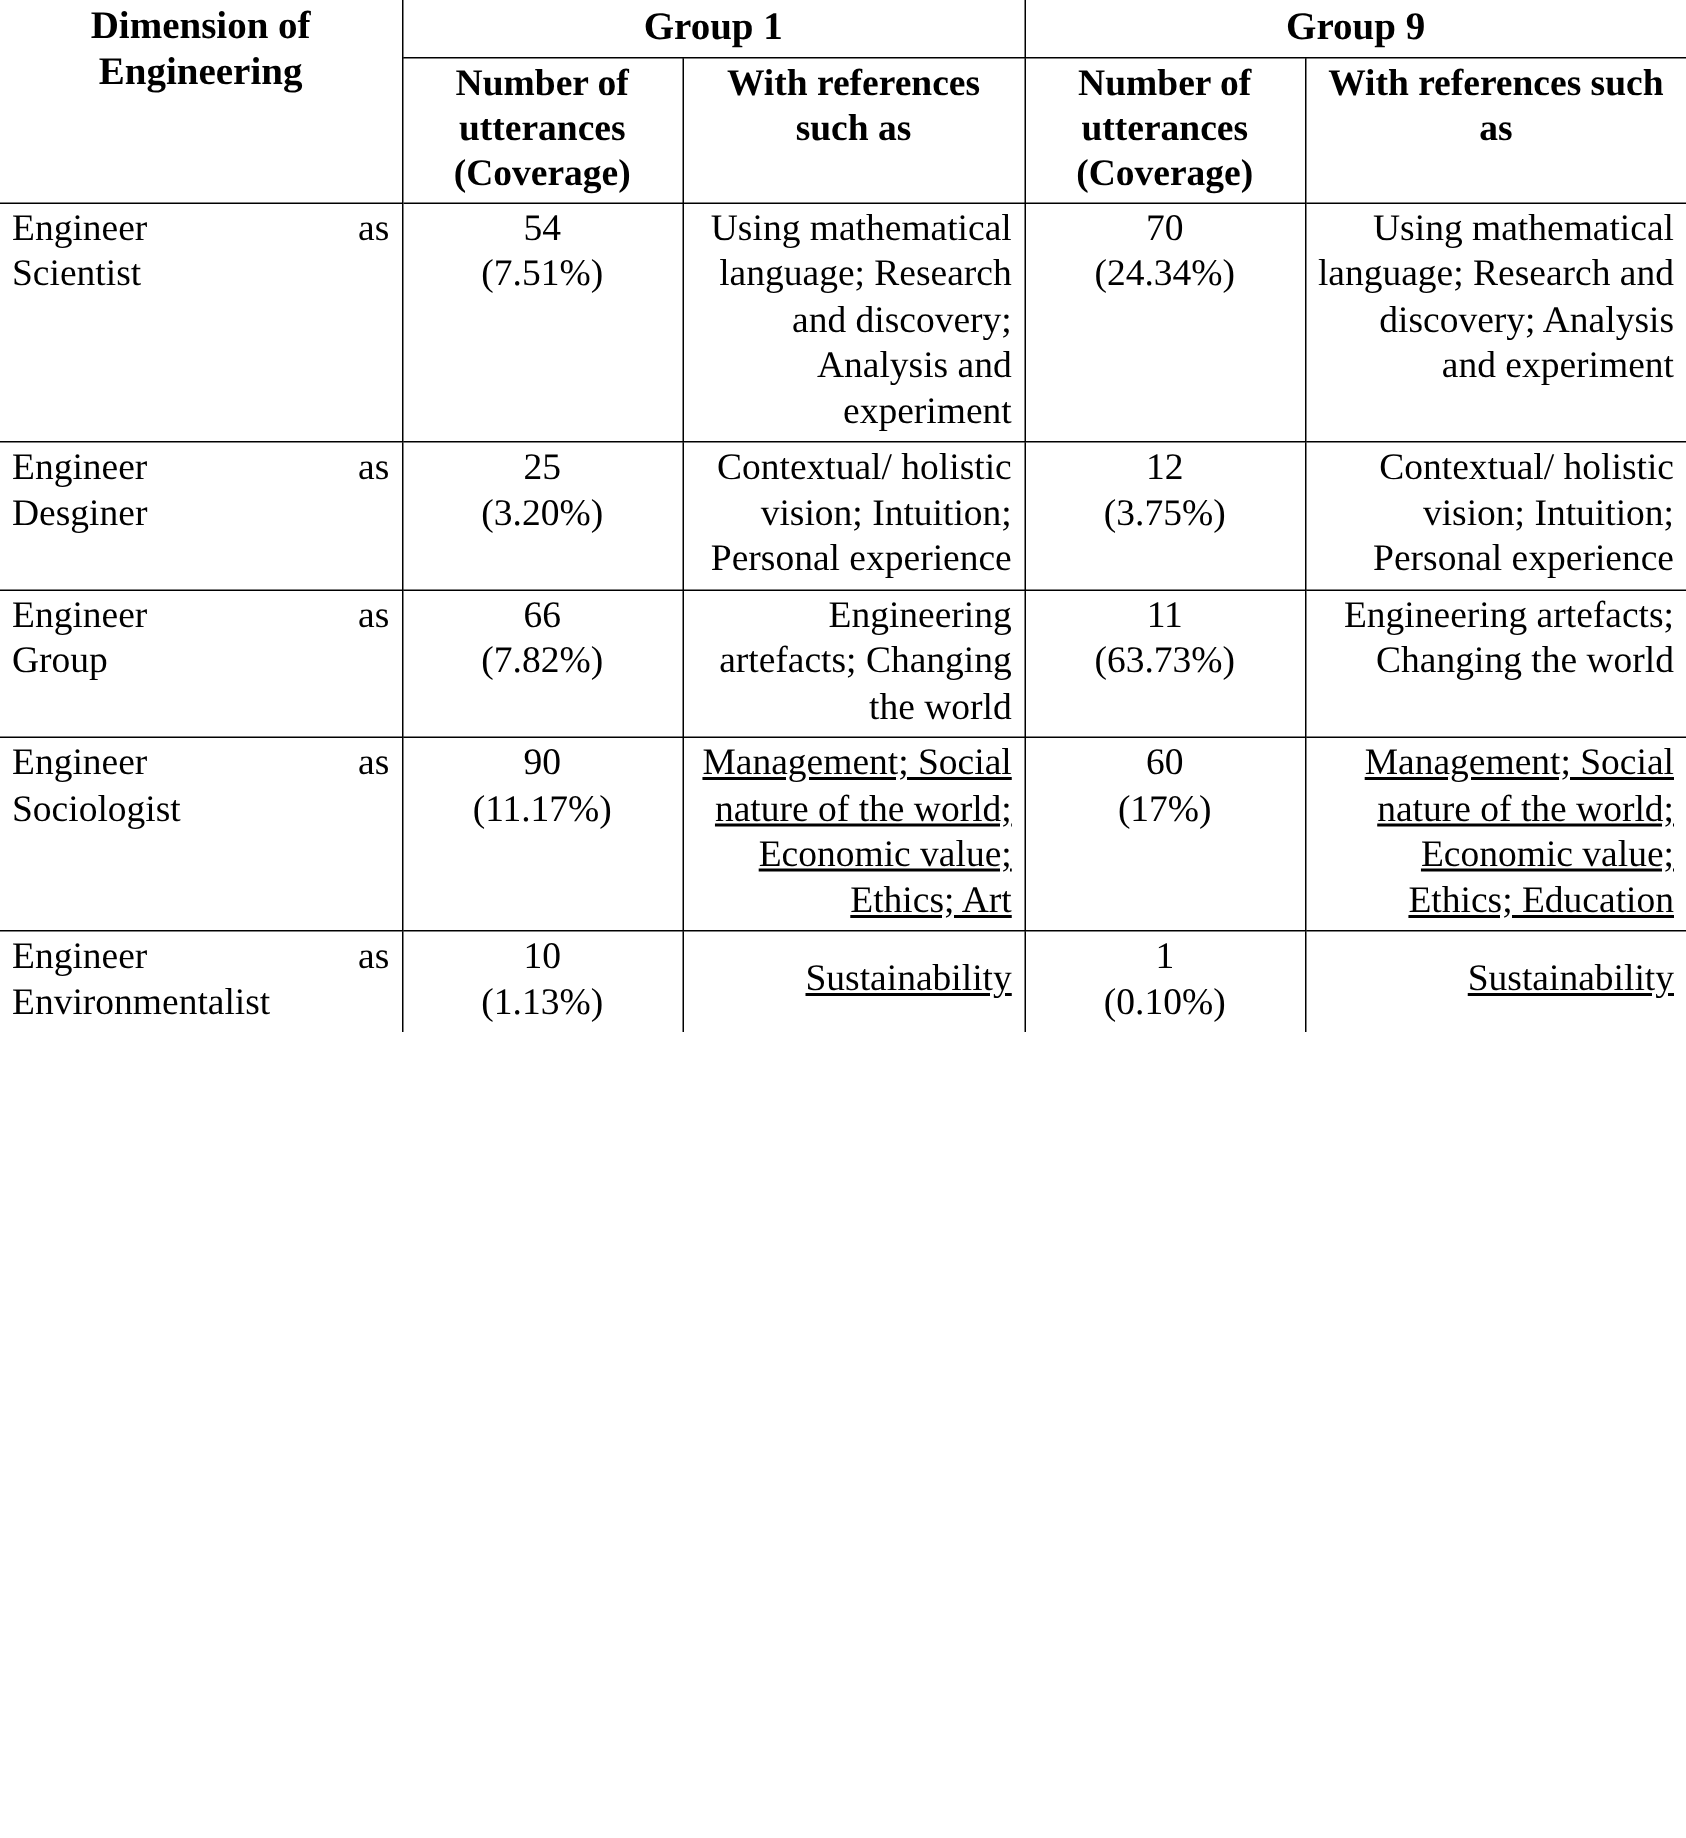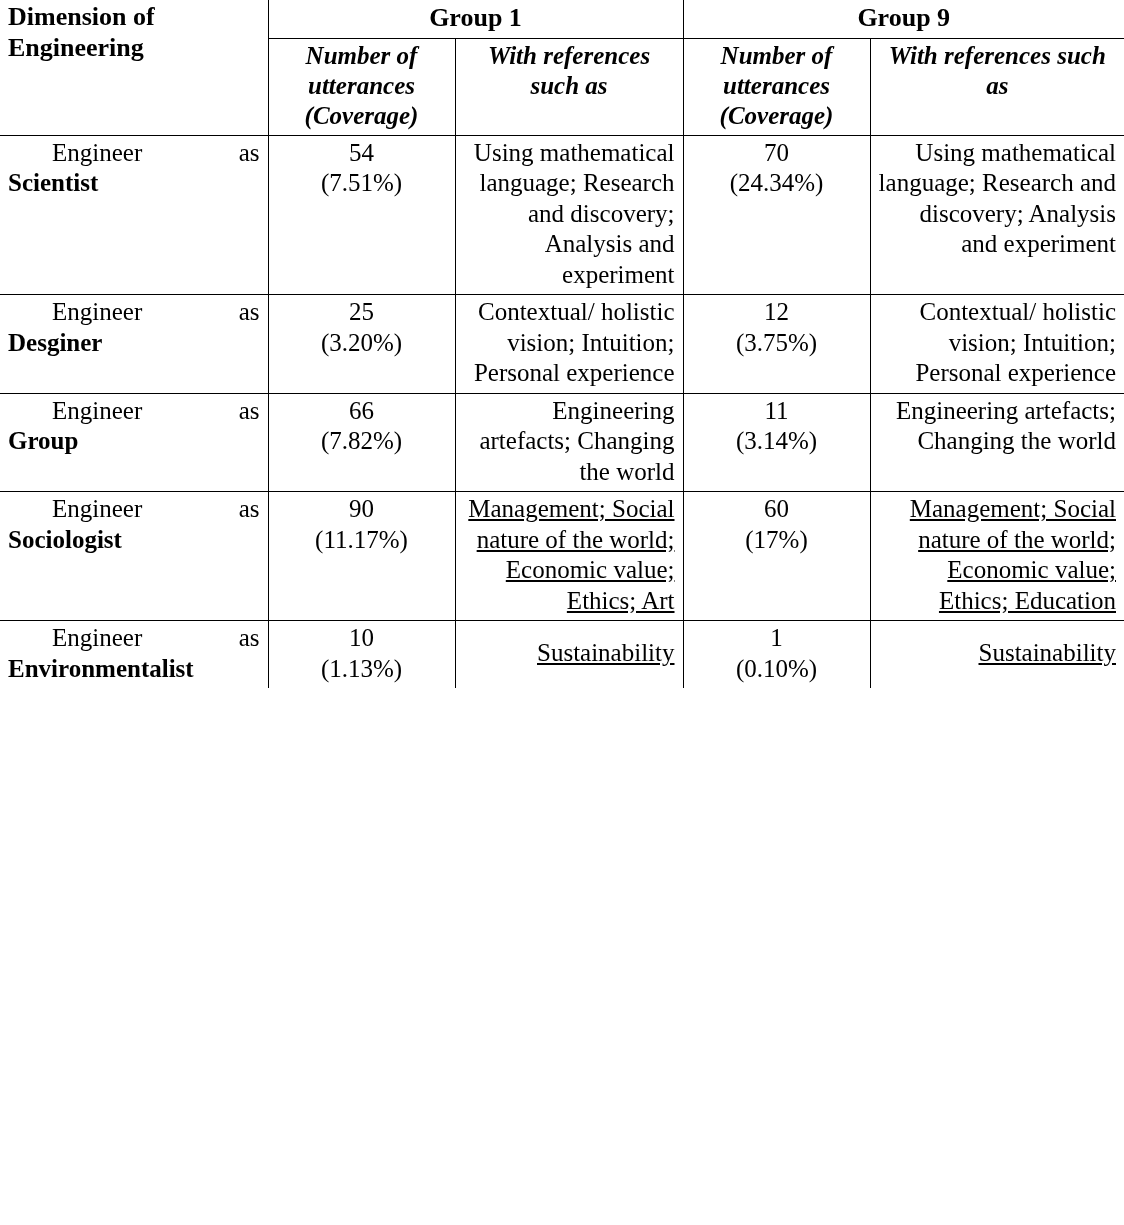--- a/index.html
+++ b/index.html
@@ -55,61 +55,58 @@
     border-left: none;
   }
   table.data-table tbody td.last {
     border-right: none;
   }
   tbody tr.last-row td {
     border-bottom: none;
   }
 
   th.dim-head {
-    text-align: left;
+    text-align: center;
     font-weight: bold;
     font-size: 26px;
     vertical-align: middle;
     line-height: 1.18;
     padding: 6px 10px 8px 10px;
   }
   th.grp {
     text-align: center;
     font-weight: bold;
     font-size: 26px;
     vertical-align: middle;
     padding: 6px 8px 8px 8px;
     margin-left: 44px;
   }
   th.sub {
     text-align: center;
     font-weight: bold;
-    font-style: italic;
     font-size: 25px;
     vertical-align: top;
     line-height: 1.2;
     padding: 6px 8px 8px 8px;
   }
   td.dim-cell {
     vertical-align: middle;
     text-align: justify;
     text-align-last: left;
     text-justify: inter-word;
     padding-left: 10px;
     padding-right: 14px;
   }
   td.dim-cell .dim-line-1 {
     display: block;
     text-align: justify;
     text-align-last: justify;
-    margin-left: 44px;
   }
   td.dim-cell .dim-line-2 {
     display: block;
-    font-weight: bold;
   }
   td.num-cell {
     vertical-align: top;
     text-align: center;
   }
   td.num-cell .nums {
     display: block;
     white-space: pre-line;
   }
   td.ref-cell {
@@ -185,21 +182,21 @@
           <span class="dim-line-1">Engineer as</span>
           <span class="dim-line-2">Group</span>
         </td>
         <td class="num-cell">
           <span class="nums">66
 (7.82%)</span>
         </td>
         <td class="ref-cell">Engineering artefacts; Changing the world</td>
         <td class="num-cell">
           <span class="nums">11
-(3.14%)</span>
+(63.73%)</span>
         </td>
         <td class="ref-cell last">Engineering artefacts; Changing the world</td>
       </tr>
       <tr>
         <td class="dim-cell">
           <span class="dim-line-1">Engineer as</span>
           <span class="dim-line-2">Sociologist</span>
         </td>
         <td class="num-cell r-soc-num">
           <span class="nums">90

